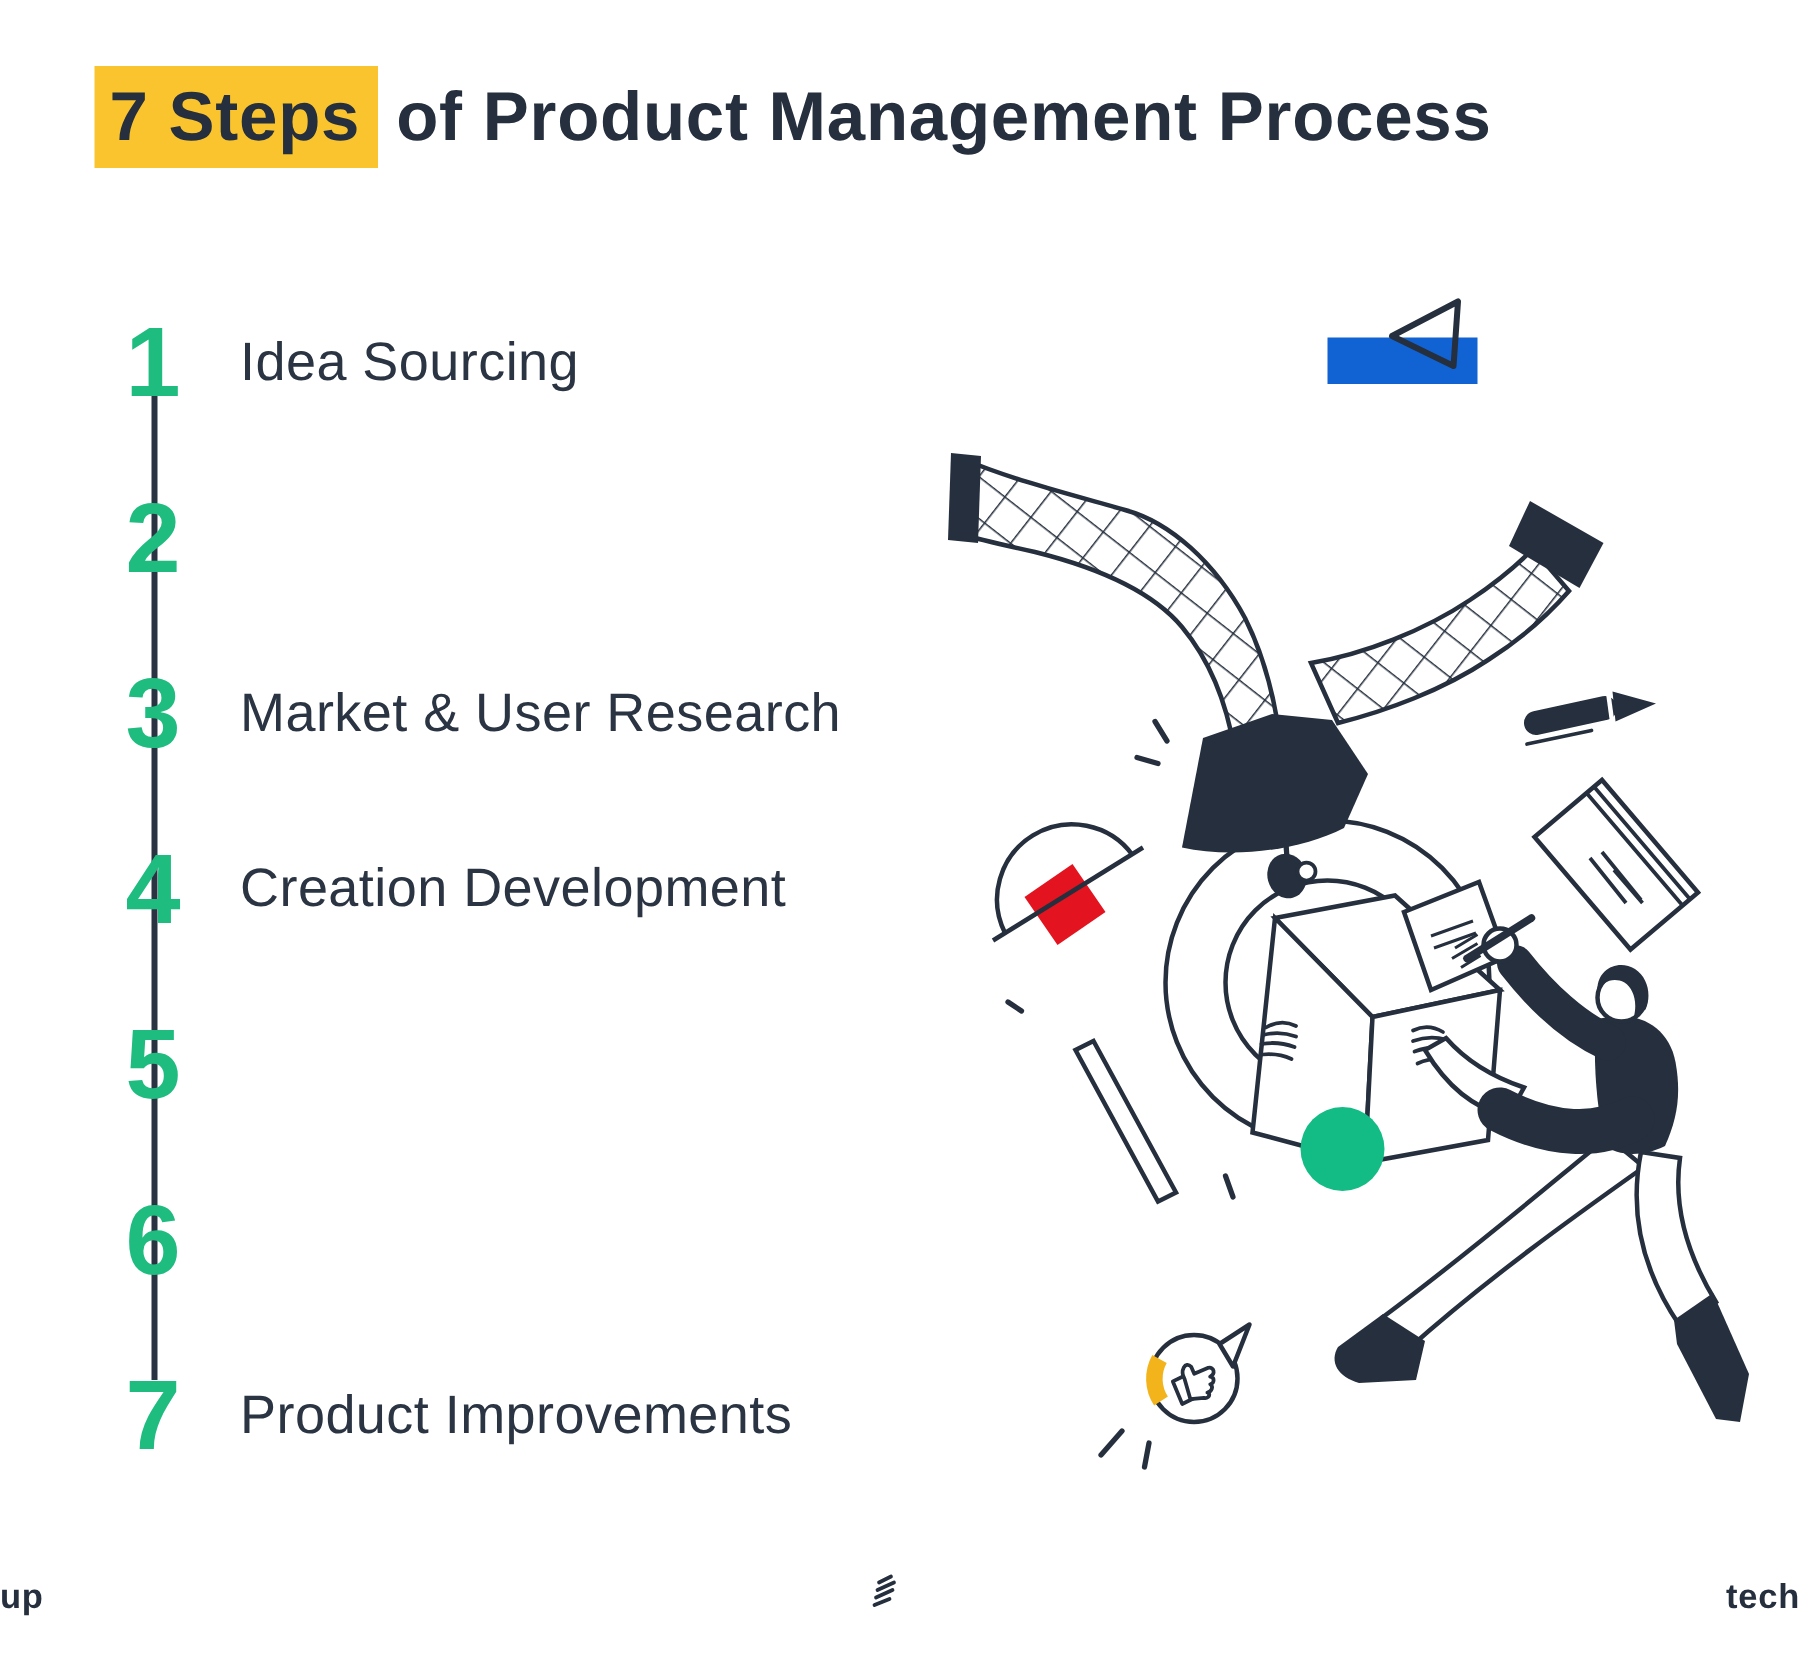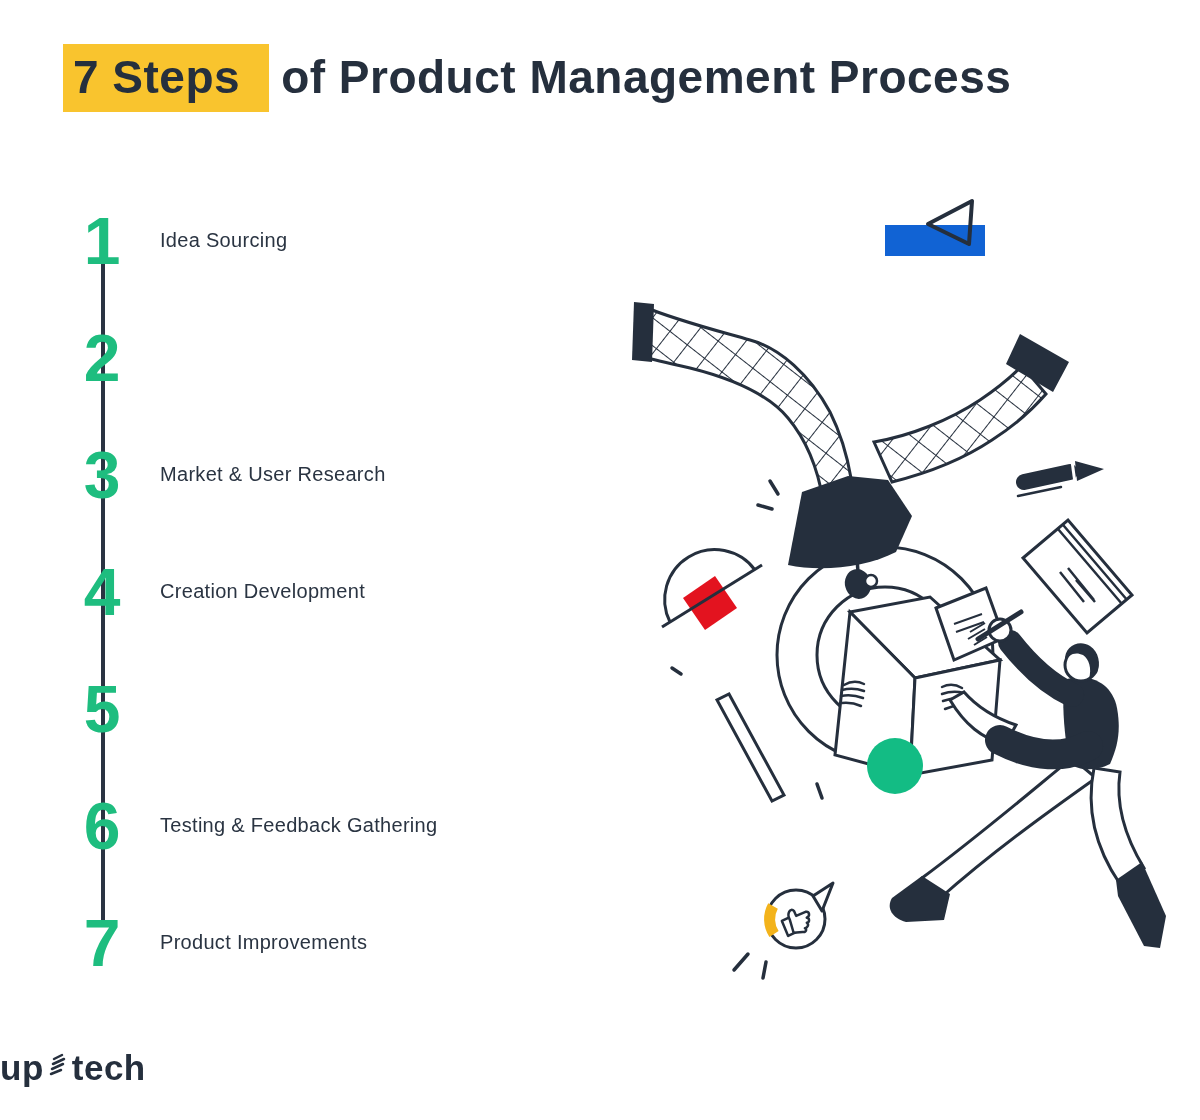--- a/index.html
+++ b/index.html
@@ -13,36 +13,36 @@
     --line:#2A3342;
     --label:#2A3442;
   }
   *{box-sizing:border-box;}
   html,body{margin:0;padding:0;background:#fff;}
   body{width:1200px;height:1120px;font-family:"Liberation Sans",sans-serif;}
   .canvas{position:relative;width:1200px;height:1120px;background:#fff;overflow:hidden;}
 
   .title{position:absolute;left:63px;top:50px;font-size:46px;font-weight:700;
          letter-spacing:.5px;color:var(--ink);margin:0;white-space:nowrap;}
-  .title .hl{background:var(--yellow);padding:7px 29px 9px 10px;}
+  .title .hl{background:var(--yellow);padding:7px 12px 9px 10px;}
   .title .rest{margin-left:12px;}
 
   .vline{position:absolute;left:101px;top:230px;width:4px;height:690px;background:var(--line);}
 
   .steps{position:absolute;left:70px;top:182px;z-index:2;}
   .step-row{display:flex;align-items:center;height:117px;}
   .step-number{width:64px;text-align:center;font-size:66px;font-weight:800;
                color:var(--green);line-height:1;}
-  .step-label{margin-left:26px;font-size:20px;color:var(--label);font-weight:500;
+  .step-label{margin-left:26px;font-size:36px;color:var(--label);font-weight:500;
               letter-spacing:.3px;white-space:nowrap;text-align:right;}
 
   .illus{position:absolute;left:620px;top:180px;width:580px;height:830px;}
 
-  .logo{position:absolute;left:0;right:0;top:1048px;display:flex;justify-content:flex-start;
-        align-items:center;font-size:35px;font-weight:700;color:var(--ink);letter-spacing:.5px;}
+  .logo{position:absolute;left:0;right:0;top:1048px;display:flex;justify-content:space-between;
+        align-items:center;font-size:23px;font-weight:700;color:var(--ink);letter-spacing:.5px;}
   .logo svg{margin:0 3px 6px 3px;}
 
   
   .s-ink{stroke:var(--ink);}
   .f-ink{fill:var(--ink);}
   .f-blue{fill:var(--blue);}
   .f-red{fill:var(--red);}
   .f-greenc{fill:var(--green-circle);}
   .s-yellow{stroke:var(--bubble-yellow);}
 </style>
@@ -69,21 +69,20 @@
     </div>
     <div class="step-row">
       <div class="step-number">4</div>
       <div class="step-label">Creation Development</div>
     </div>
     <div class="step-row">
       <div class="step-number">5</div>
     </div>
     <div class="step-row">
       <div class="step-number">6</div>
-      <div class="step-label">Testing &amp; Feedback Gathering</div>
     </div>
     <div class="step-row">
       <div class="step-number">7</div>
       <div class="step-label">Product Improvements</div>
     </div>
   </div>
 
   <svg class="illus" viewBox="0 0 580 830">
     <defs>
       <pattern id="xh" width="22" height="22" patternUnits="userSpaceOnUse" patternTransform="rotate(38)">

